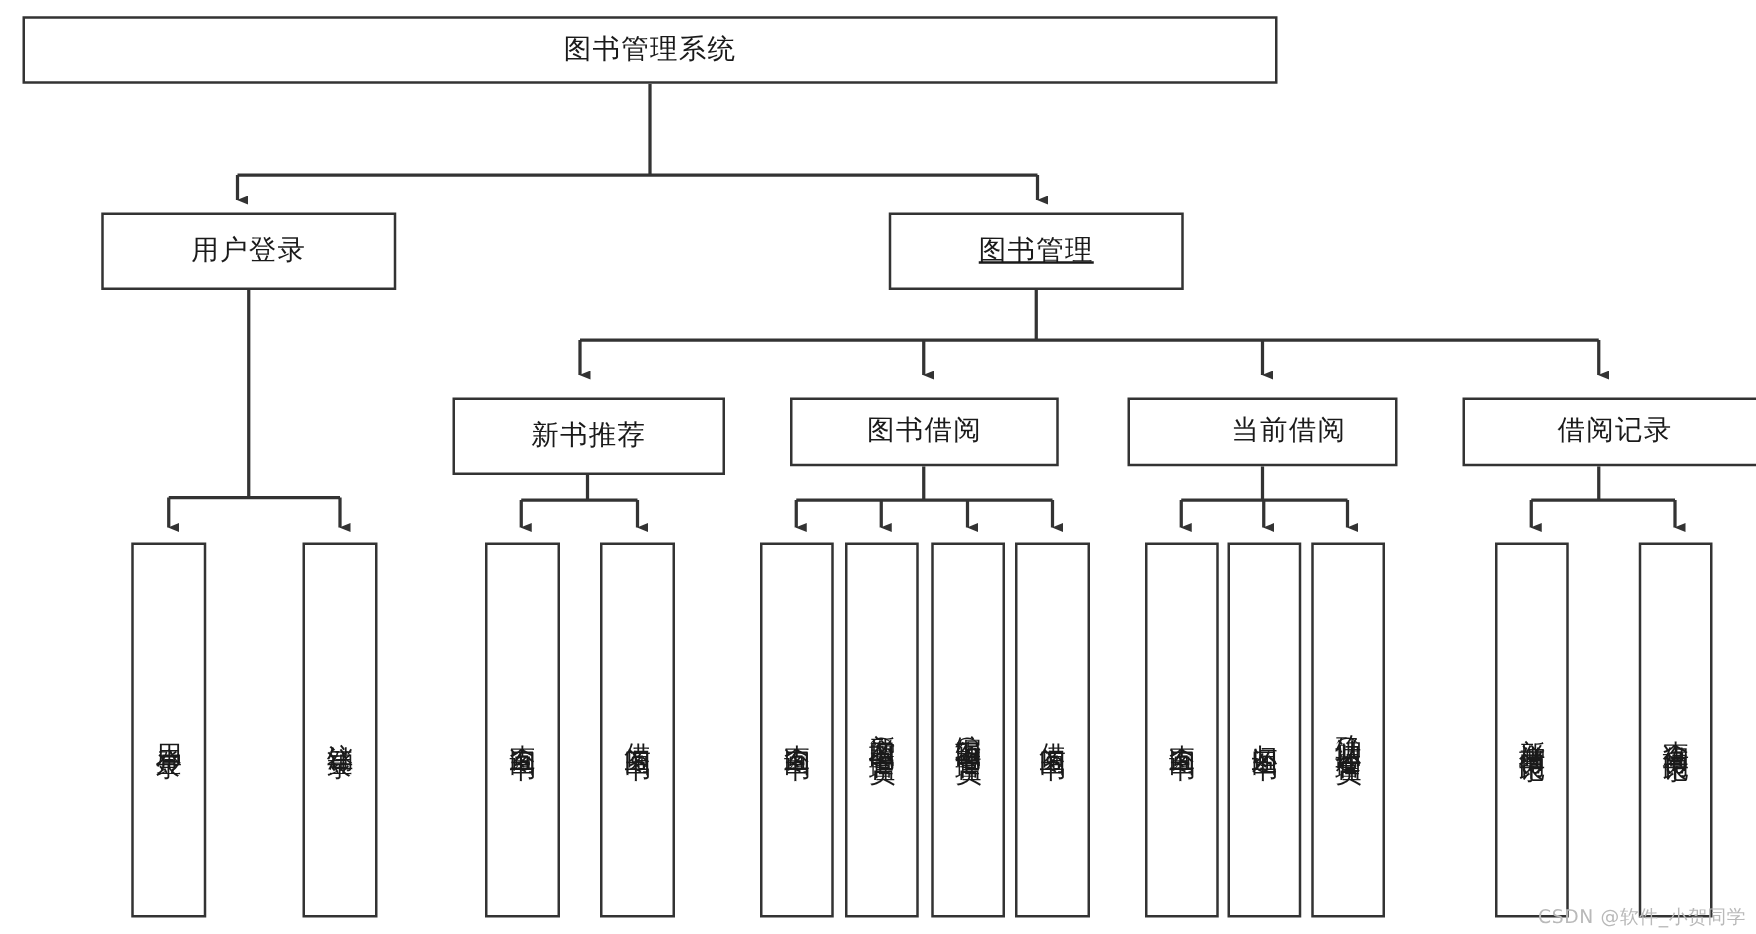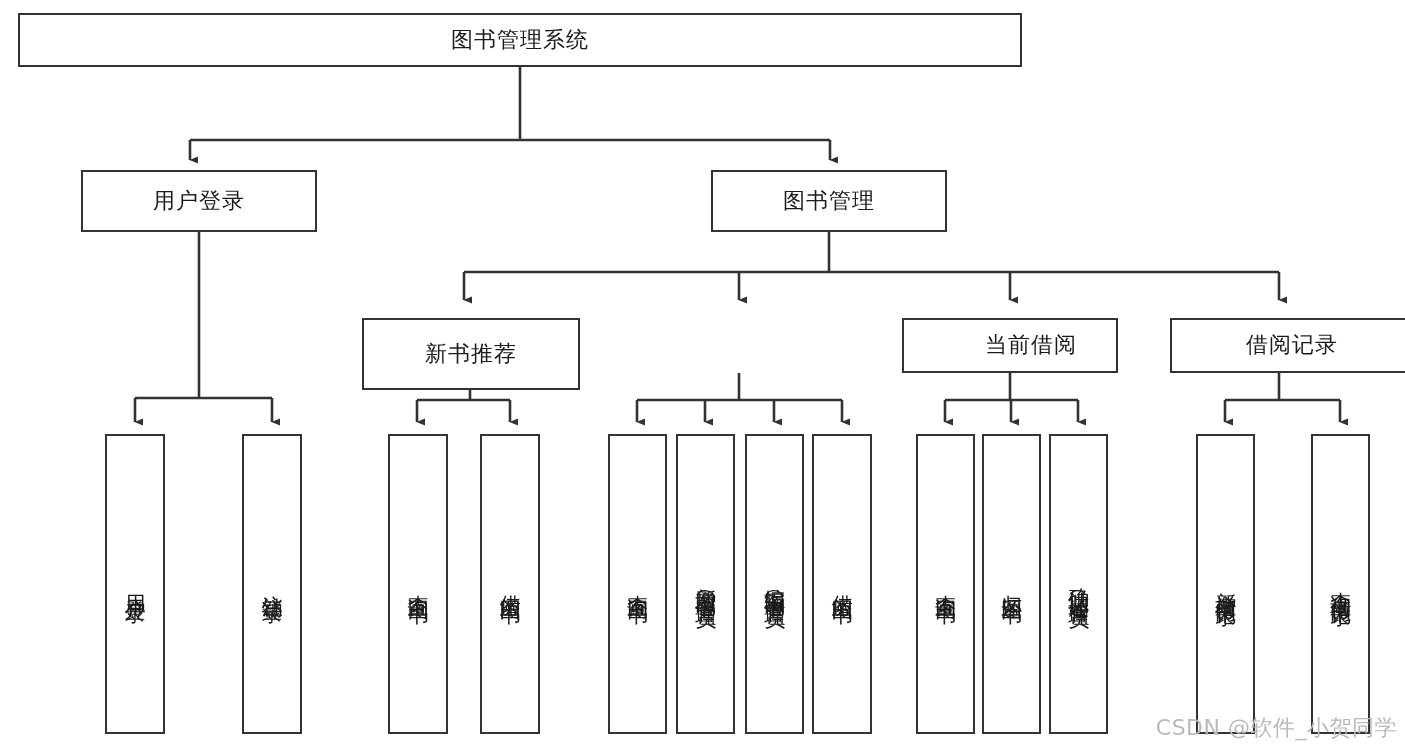--- a/index.html
+++ b/index.html
@@ -54,21 +54,21 @@
   }
   .node.vert .vtext {
     writing-mode: vertical-rl;
     text-orientation: upright;
     display: block;
   }
   #watermark {
     position: absolute;
     right: 8px;
     bottom: 4px;
-    font-size: 22px;
+    font-size: 15px;
     color: #b9b9b9;
     white-space: nowrap;
     letter-spacing: 0.5px;
   }
 </style>
 </head>
 <body>
 
 <div id="diagram-root">
 
@@ -122,26 +122,29 @@
     </g>
   </svg>
 
   <div class="node horiz" style="left:18px; top:13px; width:1004px; height:54px;justify-content:center;">
     <span>图书管理系统</span>
   </div>
 
   <div class="node horiz" style="left:81px; top:170px; width:236px; height:62px;">
     <span>用户登录</span>
   </div>
-  <div class="node horiz" style="left:711px; top:170px; width:236px; height:62px;">
+  <div class="node horiz" style="left:711px; top:170px; width:236px; height:62px;text-decoration:underline;">
     <span>图书管理</span>
   </div>
 
-  <div class="node horiz" style="left:362px; top:318px; width:218px; height:72px;">
+  <div class="node horiz" style="left:362px; top:318px; width:218px; height:62px;">
     <span>新书推荐</span>
+  </div>
+  <div class="node horiz" style="left:632px; top:318px; width:215px; height:55px;">
+    <span>图书借阅</span>
   </div>
   <div class="node horiz" style="left:902px; top:318px; width:216px; height:55px;padding-left:42px;">
     <span>当前借阅</span>
   </div>
   <div class="node horiz" style="left:1170px; top:318px; width:244px; height:55px;">
     <span>借阅记录</span>
   </div>
 
   <div class="node vert" style="left:105px; top:434px; width:60px; height:300px;">
     <span class="vtext">用户登录</span>

